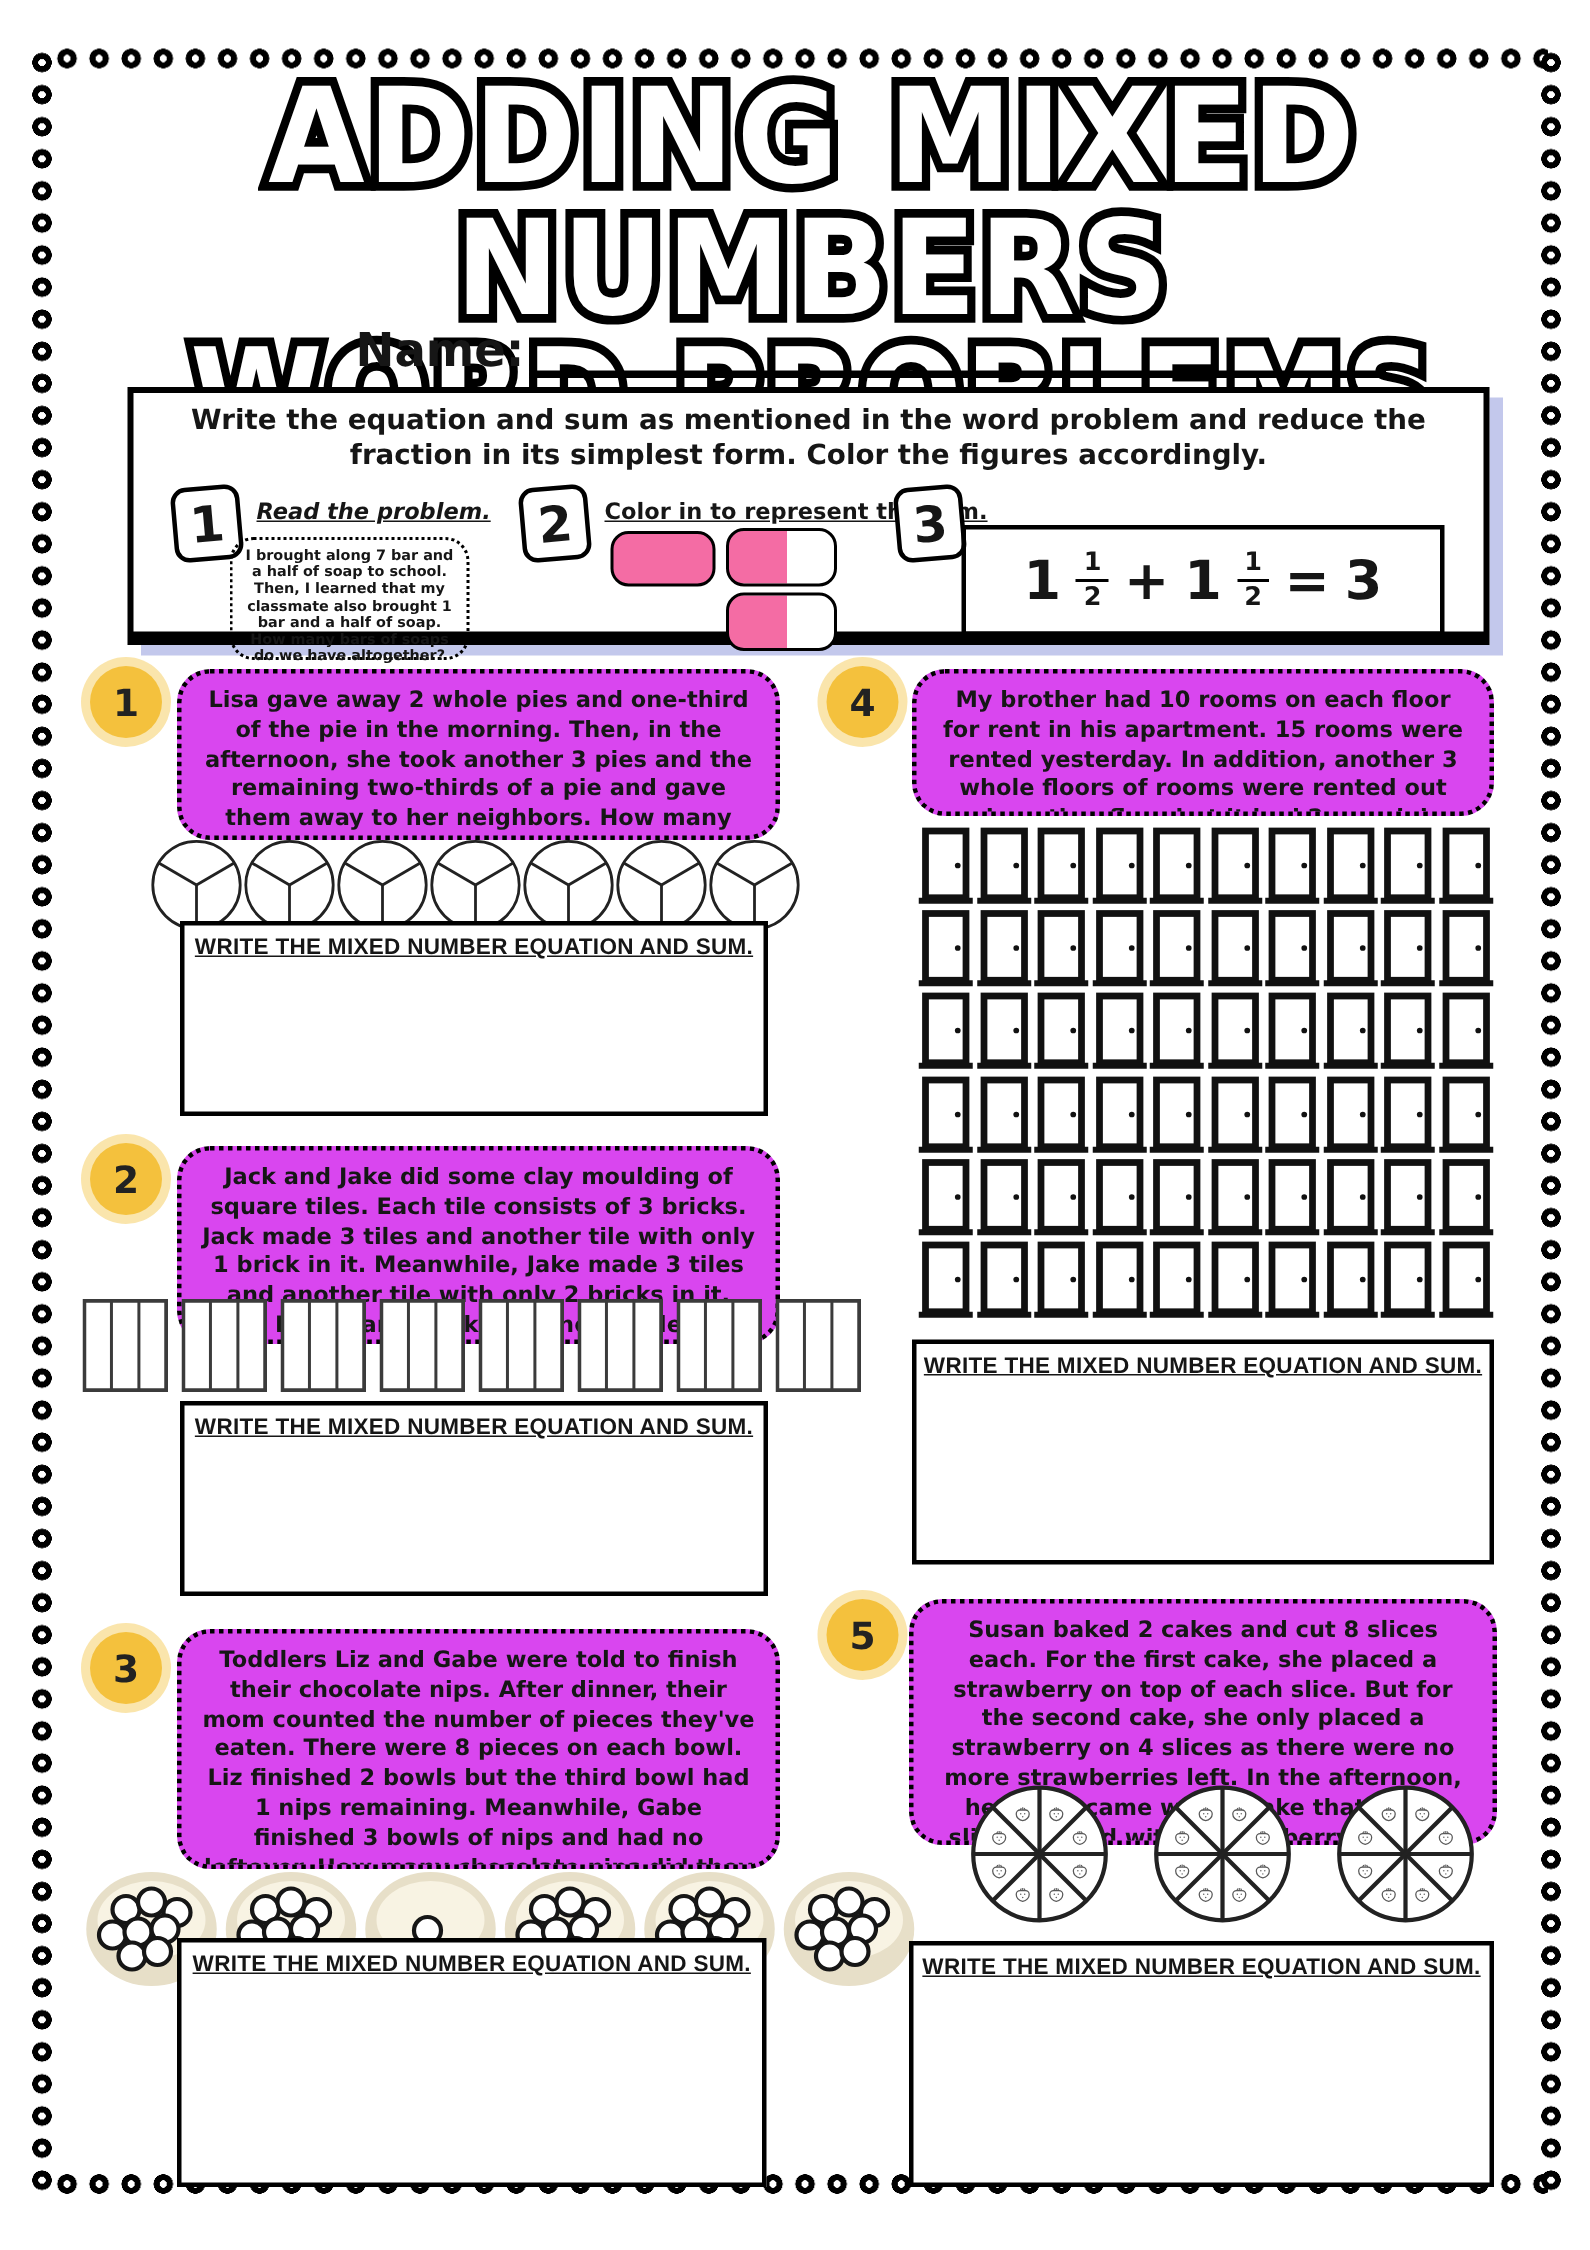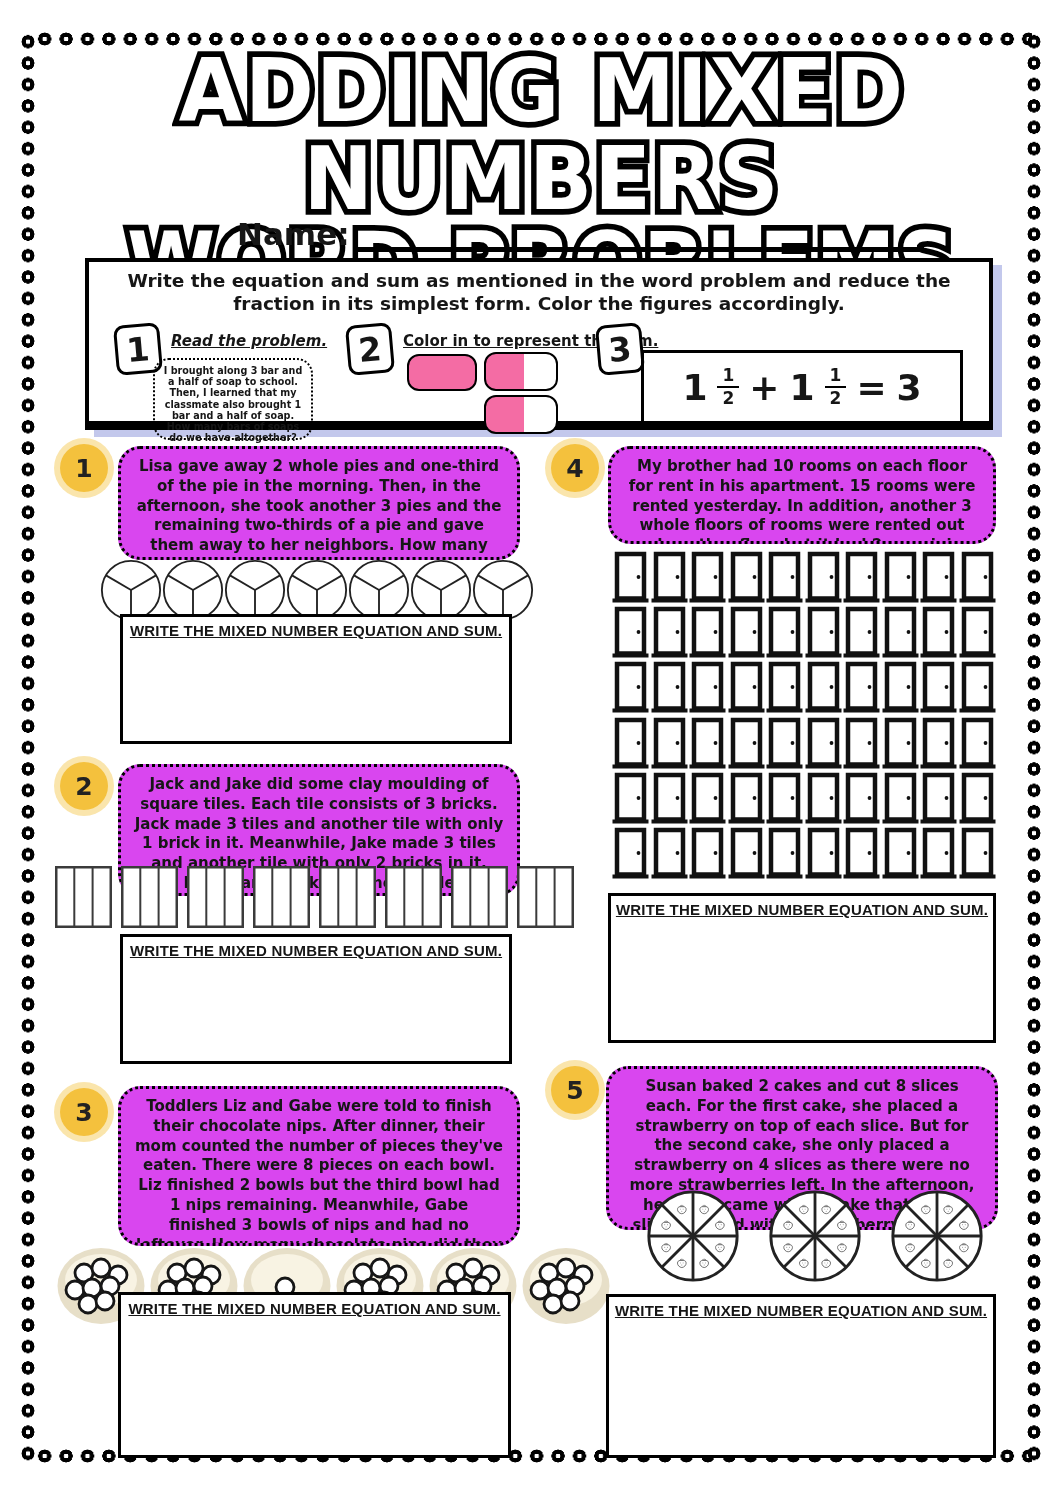--- a/index.html
+++ b/index.html
@@ -95,21 +95,21 @@
   <div class="name-row">
     <span class="name-label">Name:</span>
     <span class="name-line"></span>
   </div>
 
   <div class="instr-box">
     <div class="instr-text">Write the equation and sum as mentioned in the word problem and reduce the fraction in its simplest form. Color the figures accordingly.</div>
 
     <div class="step-num" style="left:26px; top:62px;">1</div>
     <div class="step-label" style="left:82px; top:70px;font-style:italic;">Read the problem.</div>
-    <div class="step1-example">I brought along 3 bar and a half of soap to school. Then, I learned that my classmate also brought 1 bar and a half of soap. How many bars of soaps do we have altogether?</div>
+    <div class="step1-example">I brought along 7 bar and a half of soap to school. Then, I learned that my classmate also brought 1 bar and a half of soap. How many bars of soaps do we have altogether?</div>
 
     <div class="step-num" style="left:258px; top:62px;">2</div>
     <div class="step-label" style="left:314px; top:70px;">Color in to represent the sum.</div>
     <div class="soap soap-full"></div>
     <div class="soap soap-half1"></div>
     <div class="soap soap-half2"></div>
 
     <div class="step-num" style="left:508px; top:62px;">3</div>
     <div class="eq-box">
       <span class="eq-whole">1</span>

